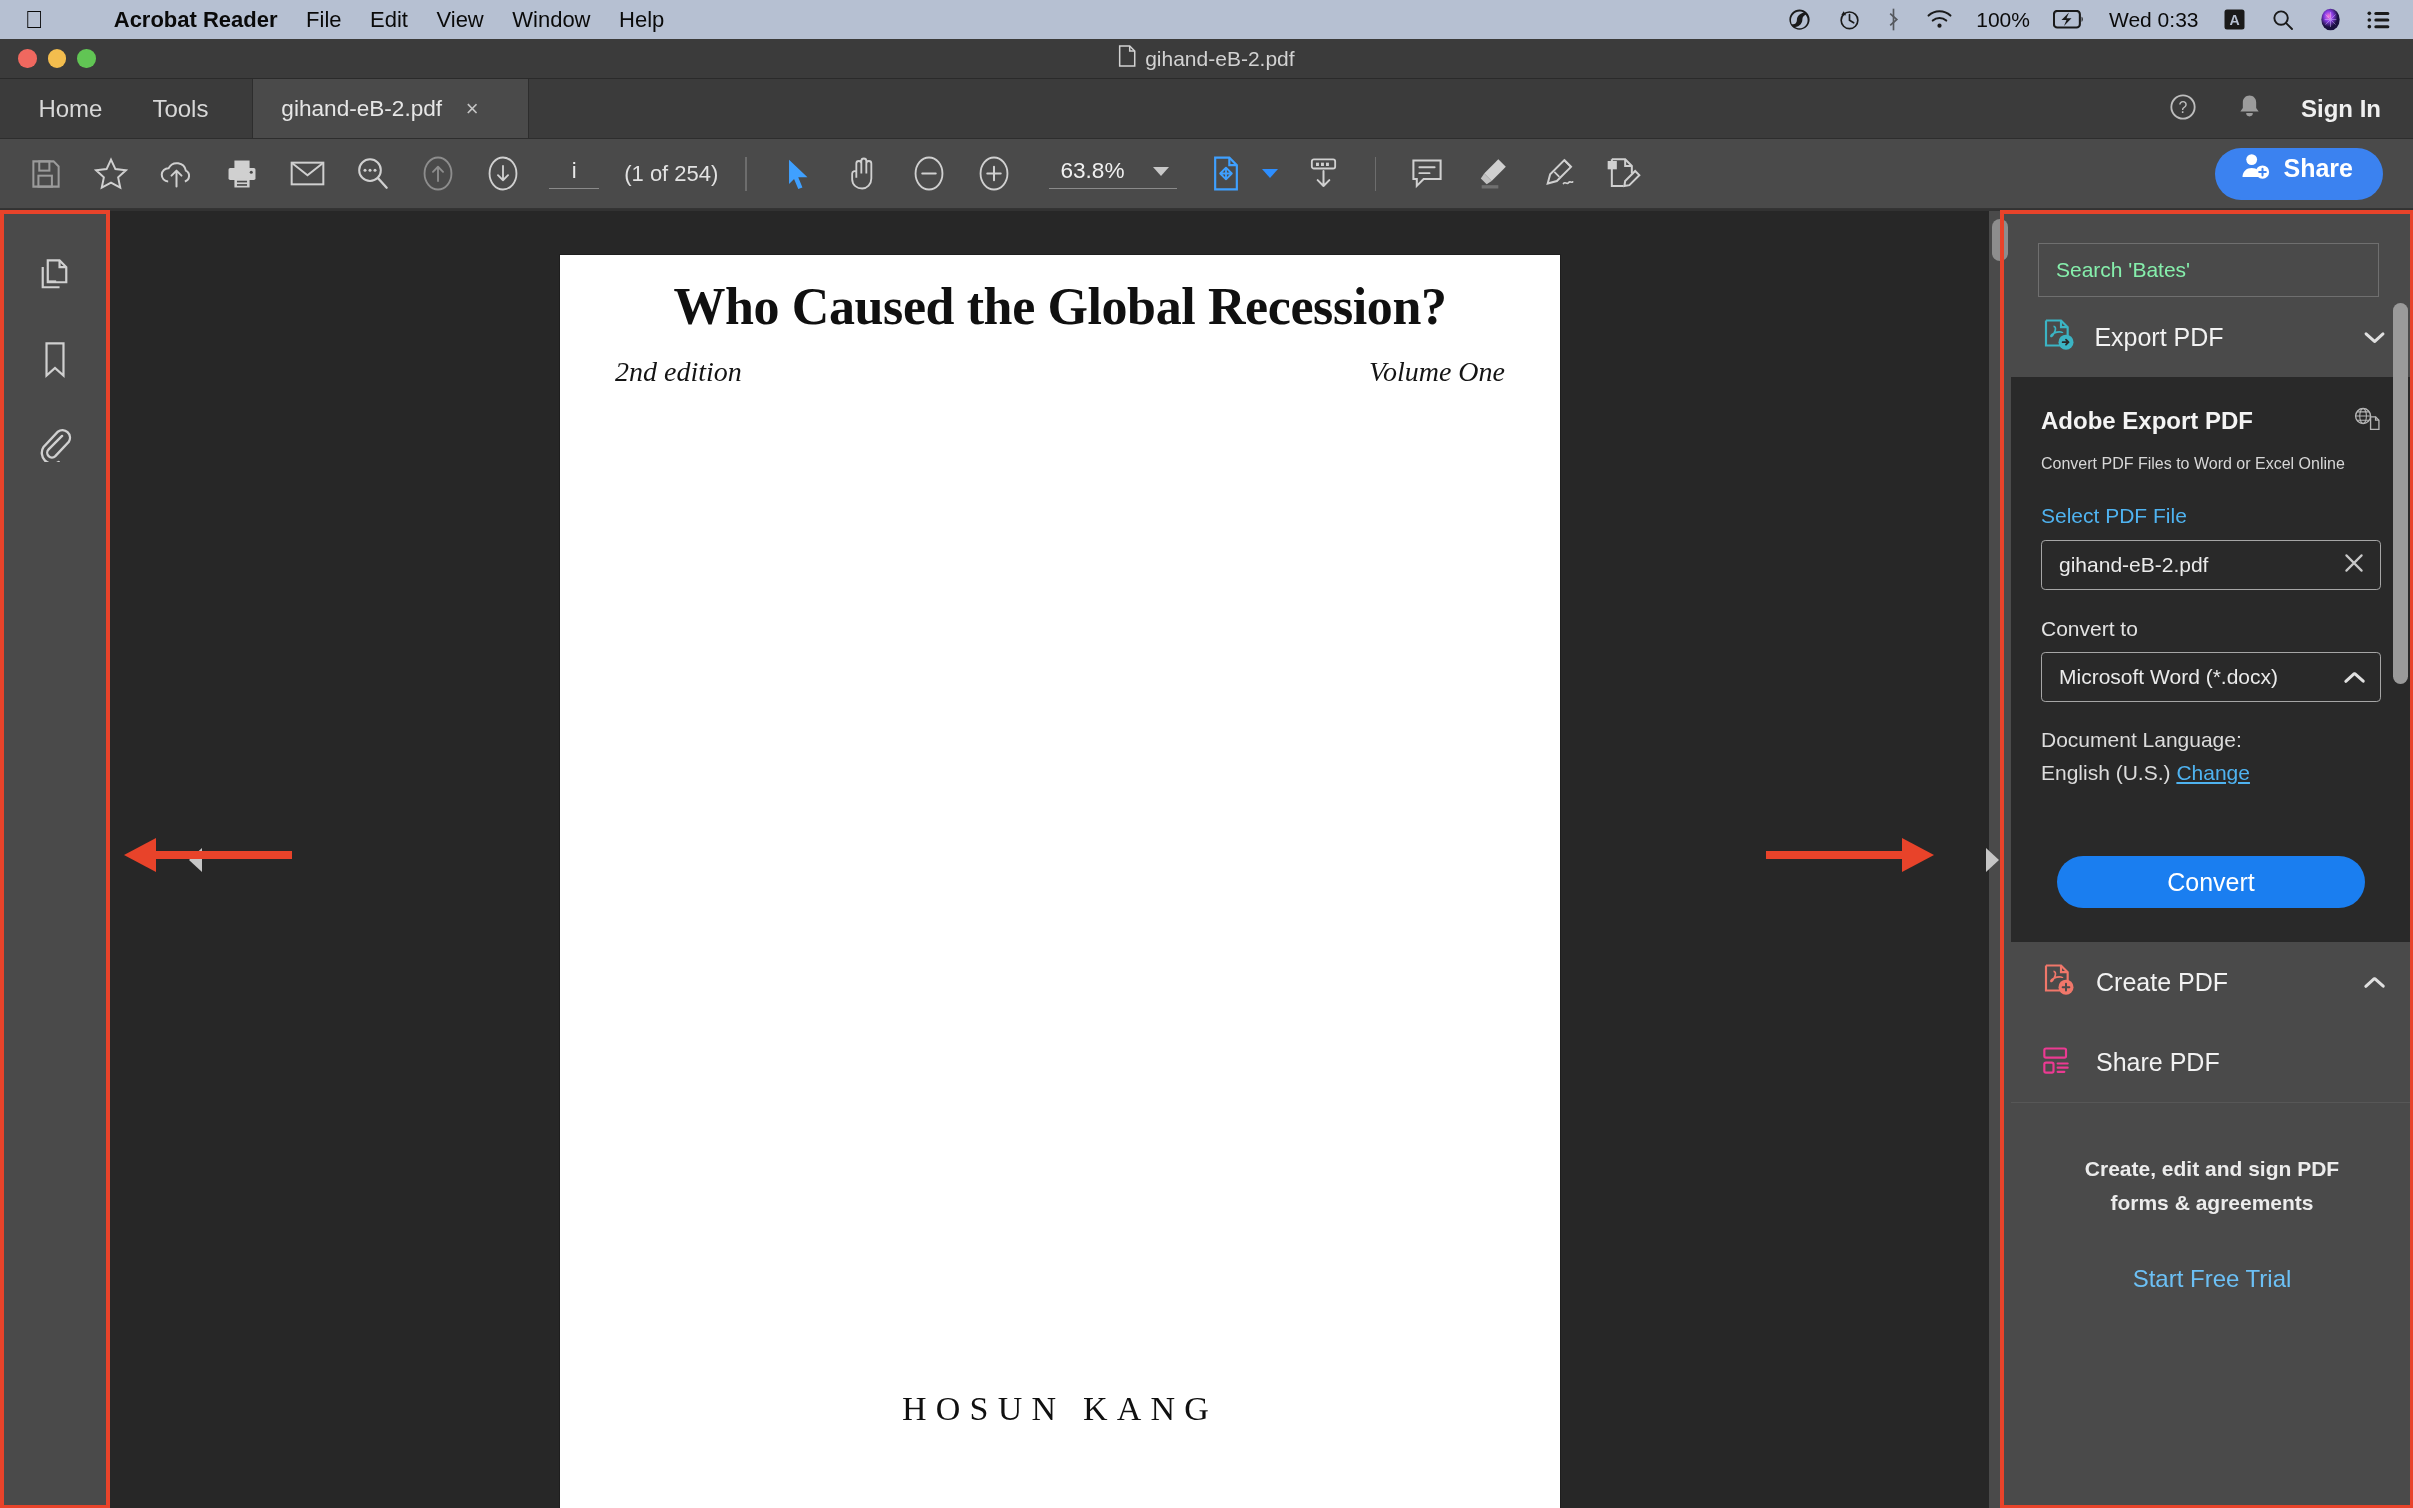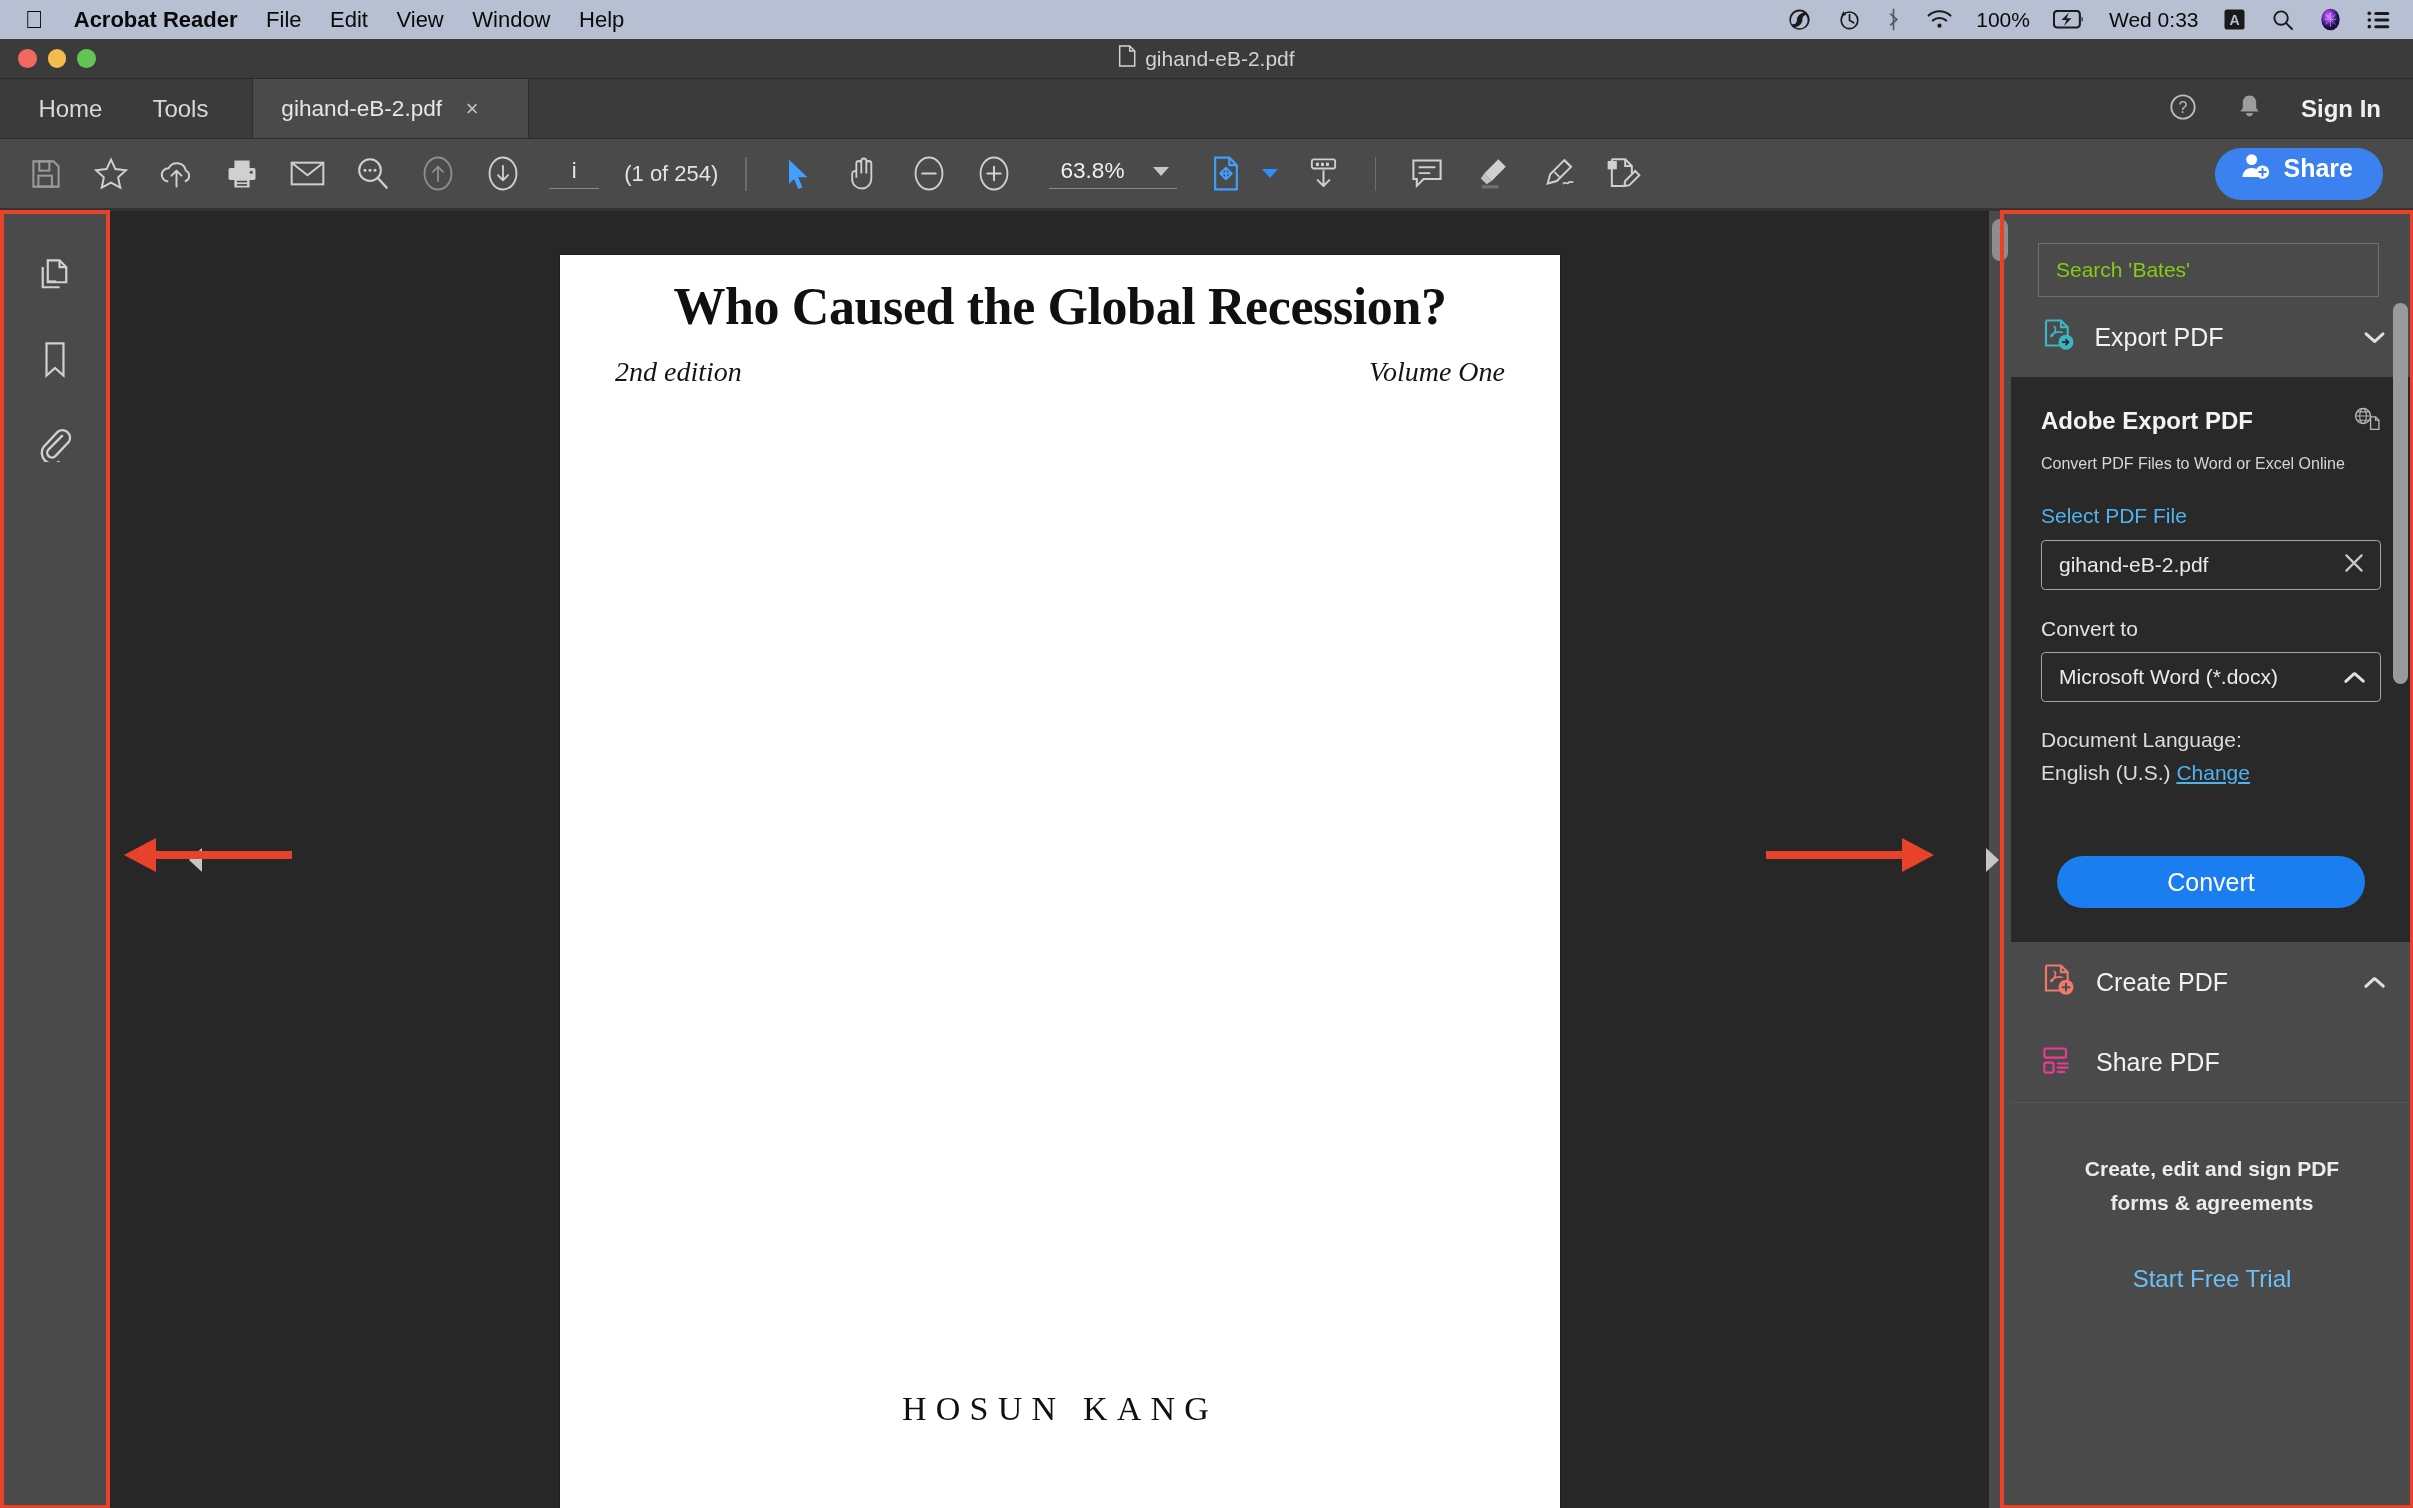--- a/index.html
+++ b/index.html
@@ -18,21 +18,21 @@
     background: #b6c0d2;
     display: flex; align-items: center;
     color: #0a0a0a;
     font-size: 22px;
   }
   .menubar .apple {
     margin-left: 25px; margin-right: 30px;
     font-size: 25px; line-height: 1;
   }
   .menubar .mi { margin-right: 28.5px; white-space: nowrap; }
-  .menubar .mi.bold { font-weight: bold; }
+  .menubar .mi.bold { font-weight: bold; margin-left: 40px; }
   .menubar .right {
     margin-left: auto; display: flex; align-items: center;
     margin-right: 22px; gap: 23.5px;
   }
   .menubar .right .ic { display: flex; align-items: center; }
   .menubar .right .txt { font-size: 21px; }
 
   
   .window {
     position: absolute; top: 39px; left: 0;
@@ -220,21 +220,21 @@
     background: #4a4a4a;
     position: relative;
     display: flex; flex-direction: column;
   }
   .searchbox {
     margin: 32px 34px 0 27px;
     height: 54px; border: 0.8px solid #6f6f6f;
     background: #4a4a4a;
     display: flex; align-items: center;
     padding-left: 17px;
-    color: #84cc16; font-size: 21px;
+    color: #86efac; font-size: 21px;
   }
   .sect-header {
     height: 80px; display: flex; align-items: center;
     gap: 18.4px; padding-left: 30px; padding-right: 28.5px;
   }
   .sect-header .title { color: #f2f2f2; font-size: 25px; flex: 1; }
   .chev {
     width: 22px; height: 12.6px; position: relative;
   }
   .chev::before, .chev::after {

